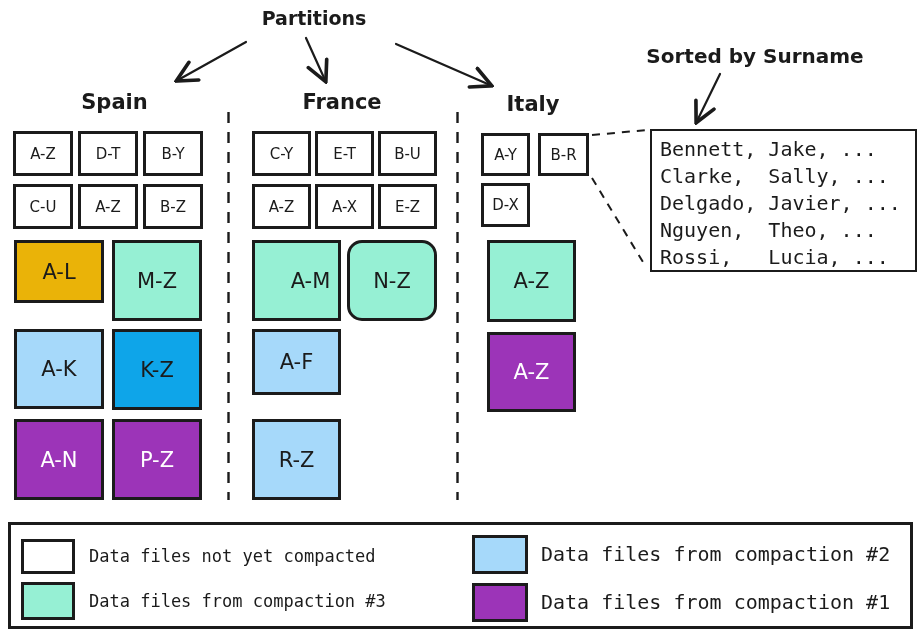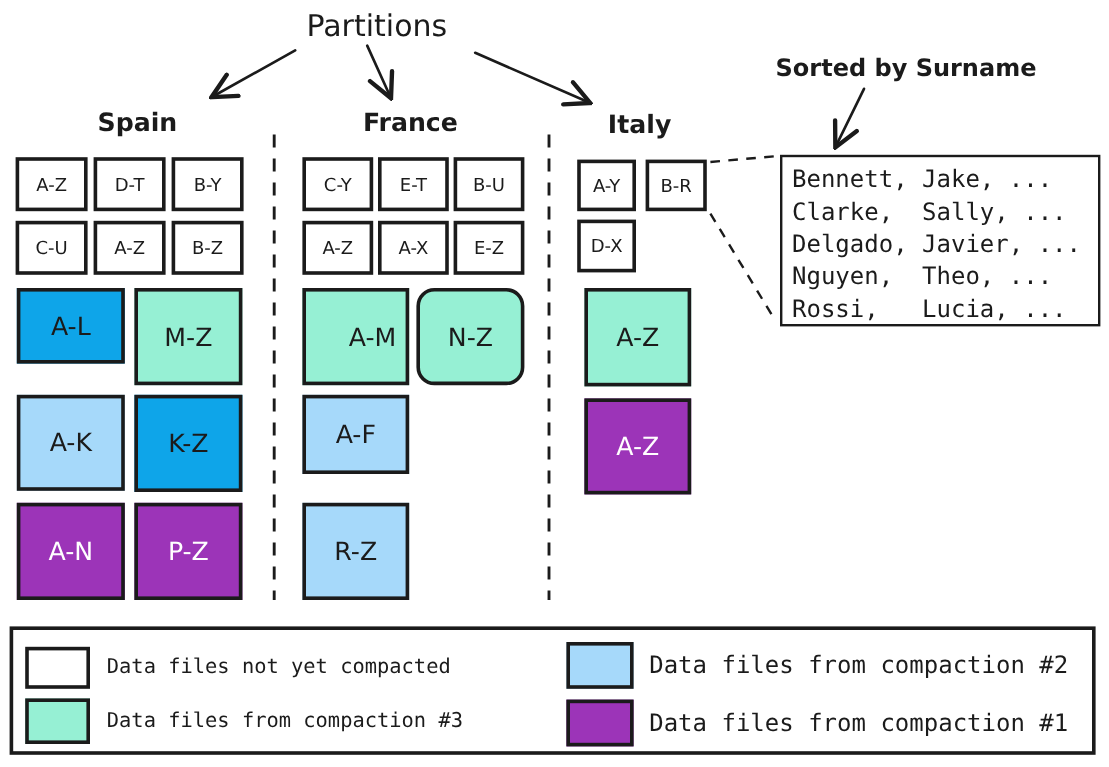--- a/index.html
+++ b/index.html
@@ -6,21 +6,21 @@
   .canvas{
     position:relative;width:924px;height:639px;background:#ffffff;
     font-family:"DejaVu Sans", "Liberation Sans", sans-serif;
     color:#1b1b1b;overflow:hidden;
   }
   svg.overlay{position:absolute;left:0;top:0;z-index:1;}
   .hand{font-family:"DejaVu Sans","Liberation Sans",sans-serif;}
   .mono{font-family:"DejaVu Sans Mono","Liberation Mono",monospace;}
 
   .title{position:absolute;left:234px;top:7px;width:160px;text-align:center;
-         font-size:25px;font-weight:normal;z-index:2;}
+         font-size:19px;font-weight:bold;z-index:2;}
   .sorted-label{position:absolute;left:640px;top:44px;width:230px;text-align:center;
          font-size:20px;font-weight:bold;z-index:2;}
   .col-header{position:absolute;font-size:21px;font-weight:bold;text-align:center;z-index:2;}
 
   .sbox{position:absolute;box-sizing:border-box;border:3px solid #1b1b1b;background:#ffffff;
         display:flex;align-items:center;justify-content:center;font-size:15px;z-index:2;}
   .bbox{position:absolute;box-sizing:border-box;border:3px solid #1b1b1b;
         display:flex;align-items:center;justify-content:center;font-size:21px;z-index:2;}
   .c1{color:#ffffff;}
 
@@ -68,21 +68,21 @@
   <div class="col-header" style="left:297px;top:90px;width:90px;">France</div>
   <div class="col-header" style="left:496px;top:92px;width:74px;">Italy</div>
 
   <div class="sbox" style="left:13px;top:131px;width:60px;height:45px;">A-Z</div>
   <div class="sbox" style="left:78px;top:131px;width:60px;height:45px;">D-T</div>
   <div class="sbox" style="left:143px;top:131px;width:60px;height:45px;">B-Y</div>
   <div class="sbox" style="left:13px;top:184px;width:60px;height:45px;">C-U</div>
   <div class="sbox" style="left:78px;top:184px;width:60px;height:45px;">A-Z</div>
   <div class="sbox" style="left:143px;top:184px;width:60px;height:45px;">B-Z</div>
 
-  <div class="bbox c3" style="left: 14px; top: 240px; width: 90px; height: 63px; background: #0ea5e9;">A-L</div>
+  <div class="bbox c3" style="left: 14px; top: 240px; width: 90px; height: 63px; background: #eab308;">A-L</div>
   <div class="bbox c3" style="left: 112px; top: 240px; width: 90px; height: 81px; background: rgb(150, 240, 212); text-align: center;">M-Z</div>
   <div class="bbox c2" style="left: 14px; top: 329px; width: 90px; height: 80px; background: rgb(166, 217, 250);">A-K</div>
   <div class="bbox c2" style="left: 112px; top: 329px; width: 90px; height: 81px; background: #0ea5e9;">K-Z</div>
   <div class="bbox c1" style="left: 14px; top: 419px; width: 90px; height: 81px; background: rgb(156, 52, 184);">A-N</div>
   <div class="bbox c1" style="left: 112px; top: 419px; width: 90px; height: 81px; background: rgb(156, 52, 184);">P-Z</div>
 
   <div class="sbox" style="left:252px;top:131px;width:59px;height:45px;">C-Y</div>
   <div class="sbox" style="left:315px;top:131px;width:59px;height:45px;">E-T</div>
   <div class="sbox" style="left:378px;top:131px;width:59px;height:45px;">B-U</div>
   <div class="sbox" style="left:252px;top:184px;width:59px;height:45px;">A-Z</div>

